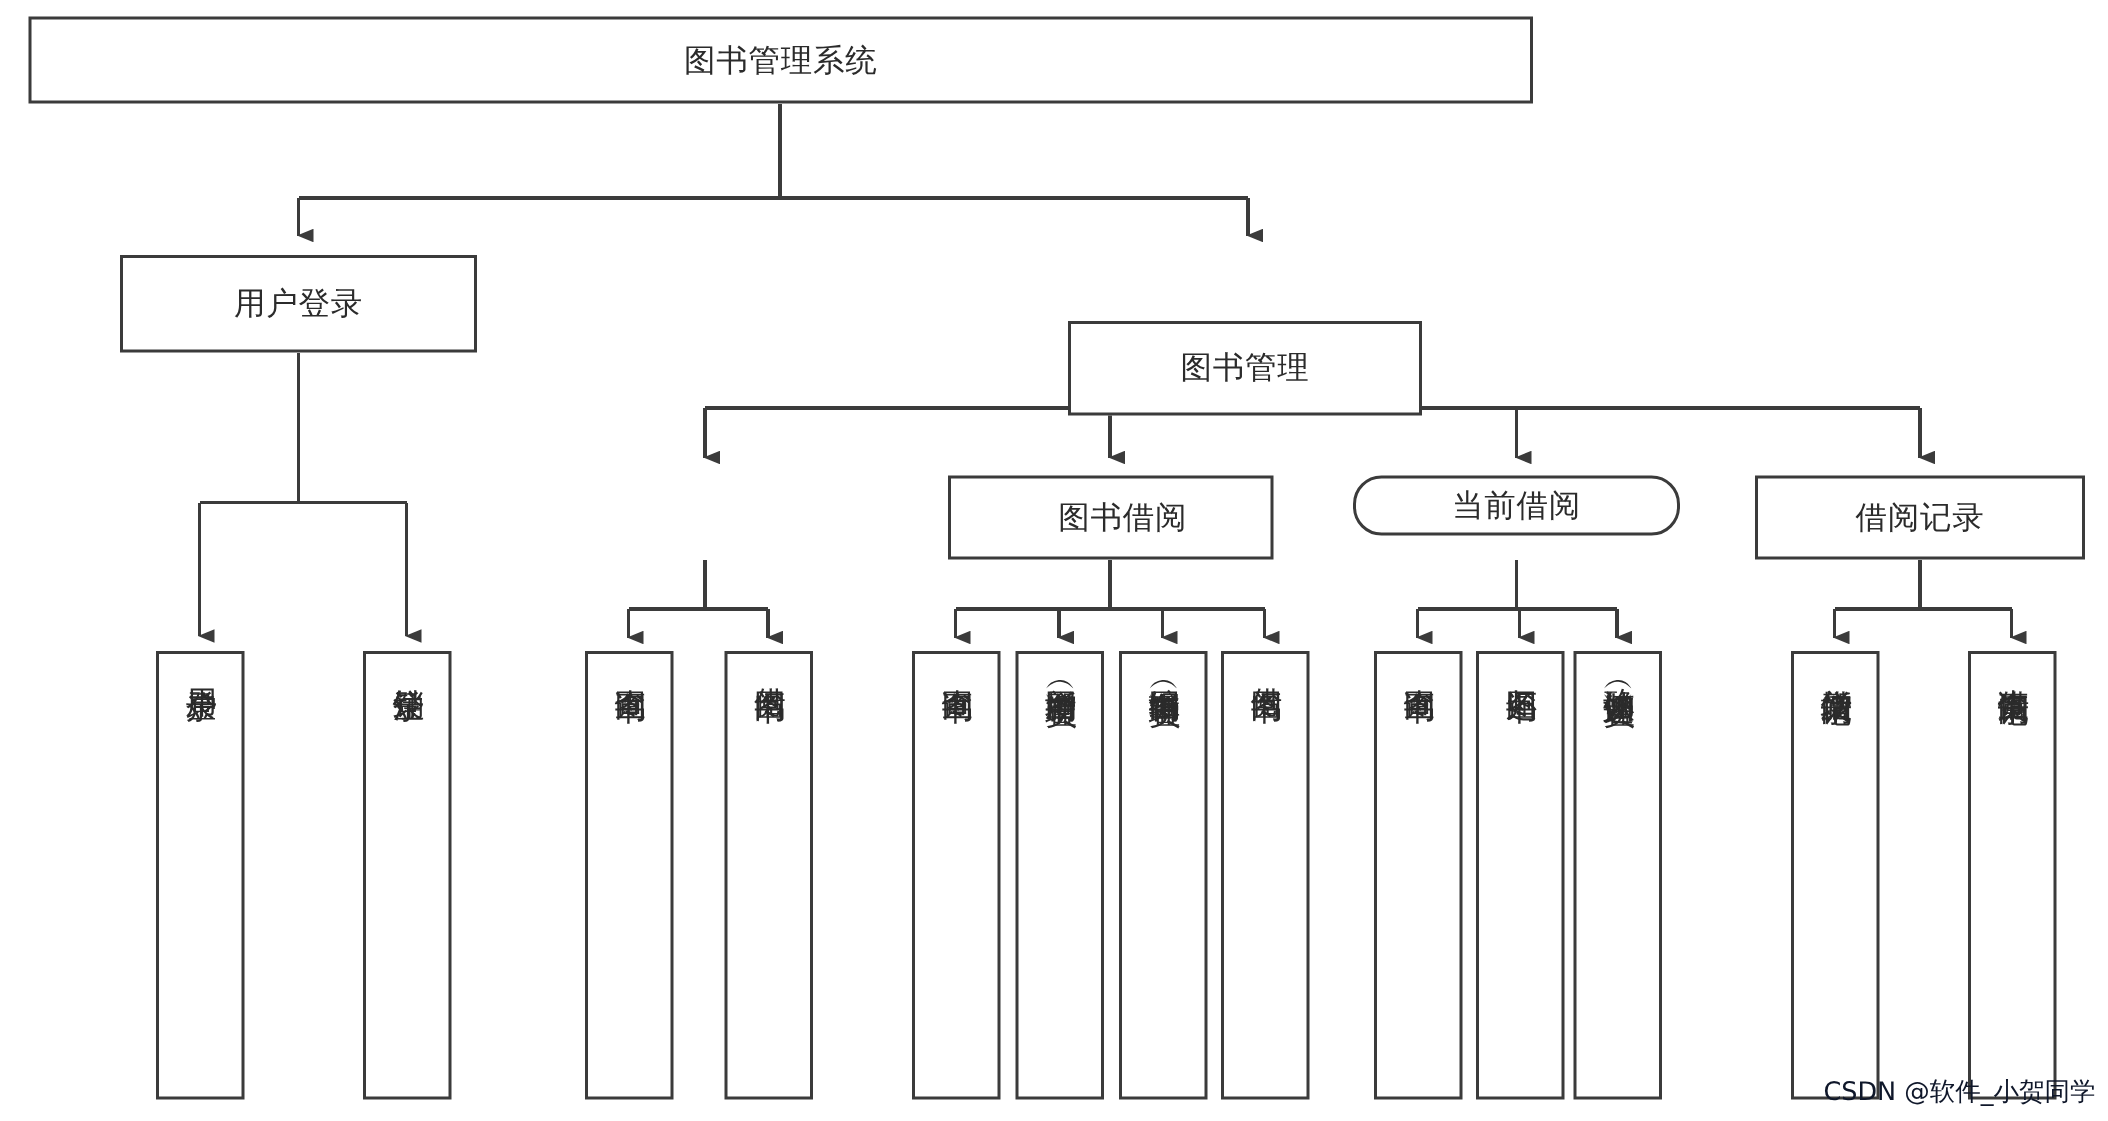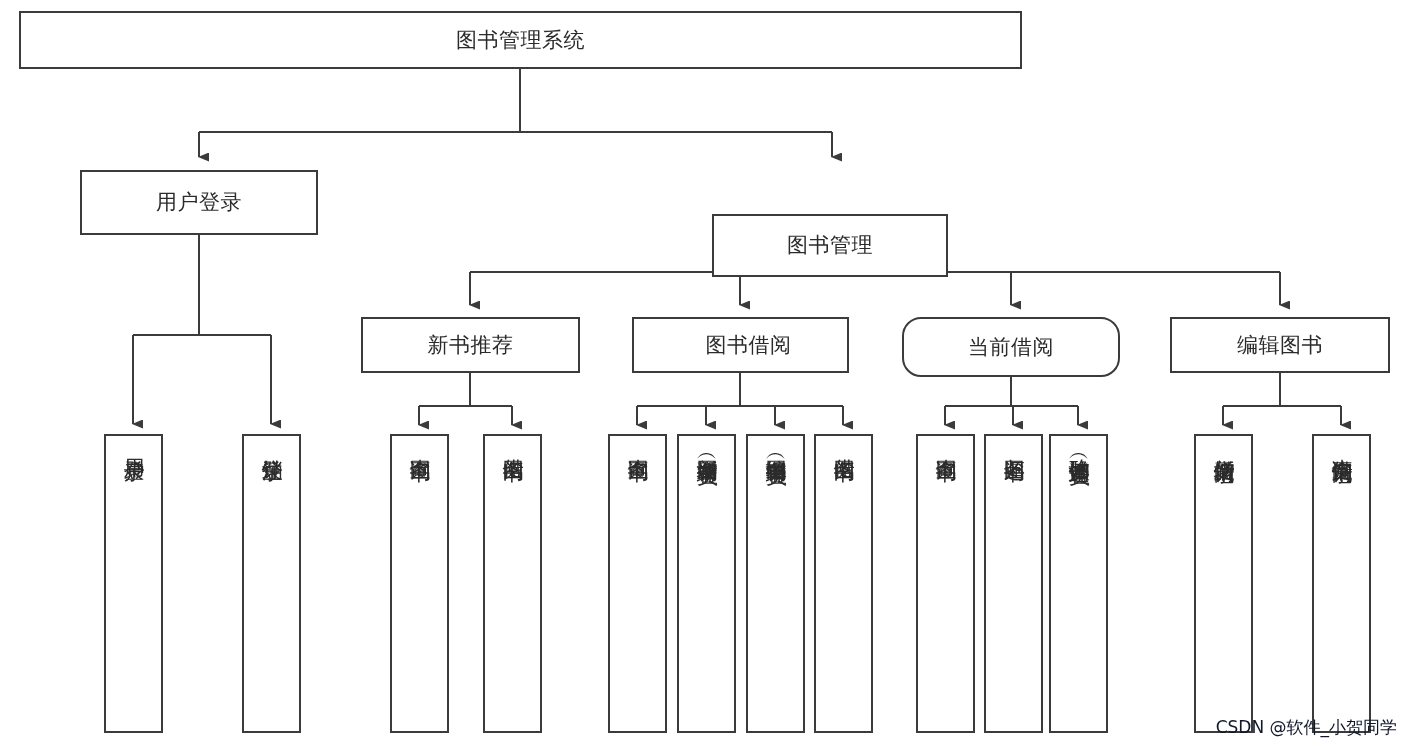--- a/index.html
+++ b/index.html
@@ -130,34 +130,31 @@
   </div>
 
   <div class="node horizontal" style="left:80px; top:170px; width:238px; height:65px;">
     <span class="node-label">用户登录</span>
   </div>
 
   <div class="node horizontal" style="left:712px; top:170px; width:236px; height:63px;margin-top:44px;">
     <span class="node-label">图书管理</span>
   </div>
 
-  <div class="node horizontal" style="left:361px; top:317px; width:219px; height:56px;">
-    <span class="node-label">新书推荐</span>
-  </div>
 
   <div class="node horizontal" style="left:632px; top:317px; width:217px; height:56px;padding-left:16px;">
     <span class="node-label">图书借阅</span>
   </div>
 
-  <div class="node horizontal" style="left:902px; top:317px; width:218px; height:60px;border-radius:19px;">
+  <div class="node horizontal" style="left:902px; top:317px; width:218px; height:40px;border-radius:19px;">
     <span class="node-label">当前借阅</span>
   </div>
 
   <div class="node horizontal" style="left:1170px; top:317px; width:220px; height:56px;">
-    <span class="node-label">编辑图书</span>
+    <span class="node-label">借阅记录</span>
   </div>
 
   <div class="node vertical" style="left:104px; top:434px; width:59px; height:299px;">
     <span class="node-label">用户登录</span>
   </div>
 
   <div class="node vertical" style="left:242px; top:434px; width:59px; height:299px;">
     <span class="node-label">注销登录</span>
   </div>
 

